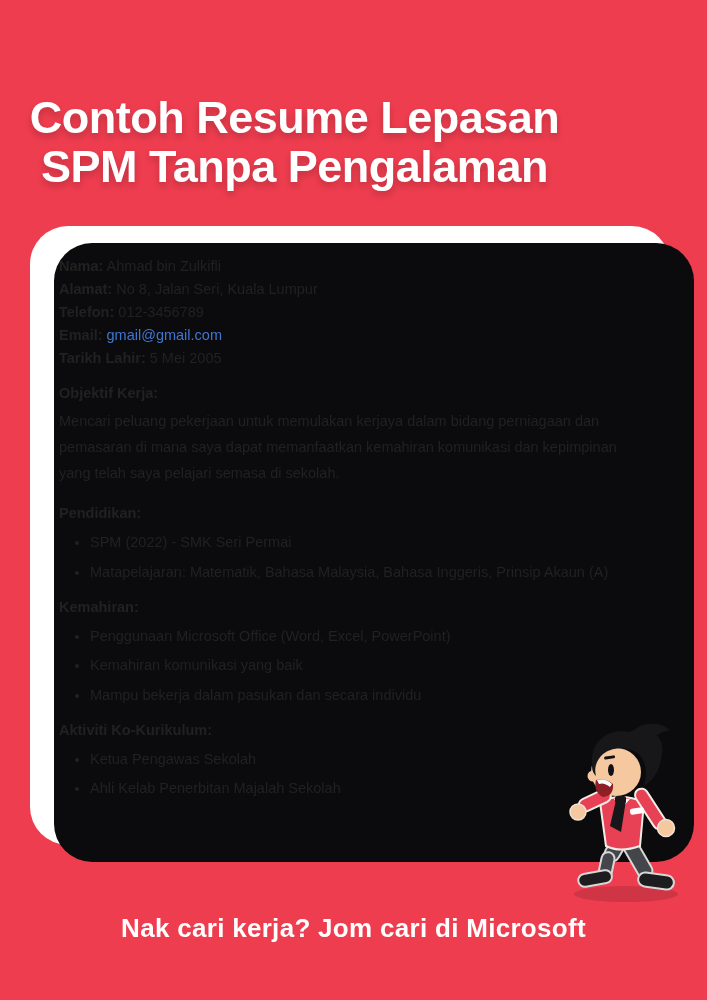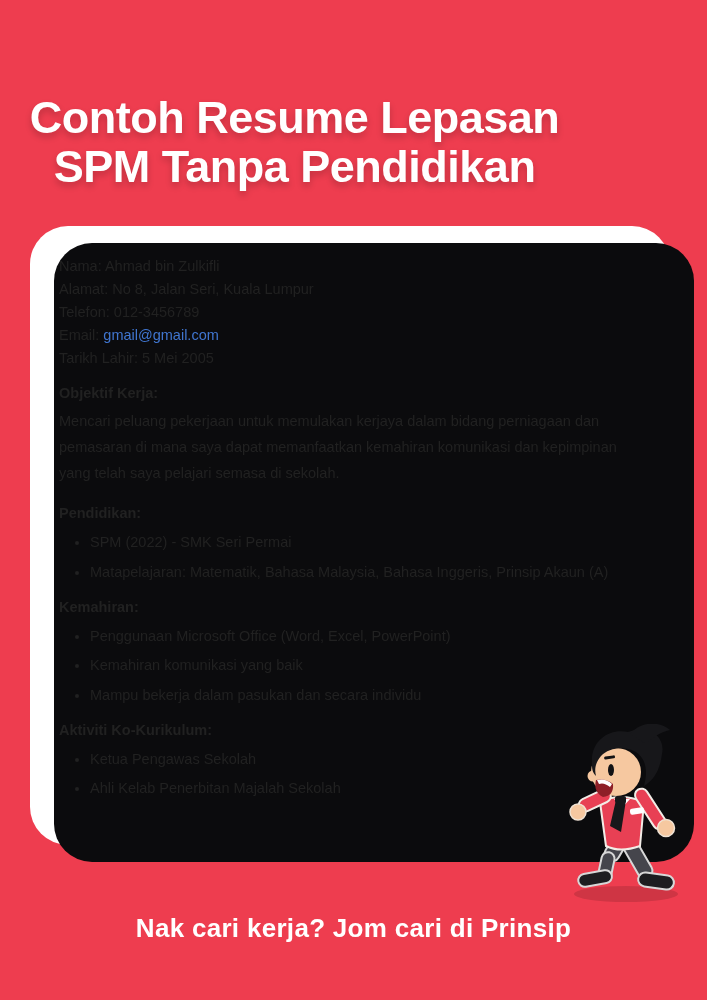--- a/index.html
+++ b/index.html
@@ -24,40 +24,40 @@
     position:absolute;left:30px;top:226px;width:640px;height:619px;
     background:var(--card);border-radius:38px;z-index:1;
     padding:33px 27px 0 29px;
   }
   .card::before{
     content:"";position:absolute;left:0;top:0;width:100%;height:100%;
     background:var(--card-shadow);border-radius:38px;
     transform:translate(24px,17px);z-index:-1;
   }
   .contact p{margin:0 0 8px;font-size:14.5px;line-height:15px;}
-  .contact .lbl{font-weight:normal;}
+  .contact .lbl{font-weight:bold;}
   .email-link{color:var(--email-link);text-decoration:none;cursor:pointer;}
   .sec{margin-top:19px;}
   .sec-heading{margin:0 0 7px;font-size:14.5px;font-weight:bold;line-height:16px;}
   .sec-para{margin:0;font-size:14.5px;line-height:26px;}
   .bullets{margin:13px 0 0;padding-left:31px;list-style:disc;}
   .bullets li{margin:0 0 13.5px;font-size:14.5px;line-height:16px;}
   .footer{
     position:absolute;top:913px;left:0;width:707px;margin:0;
     text-align:center;color:#ffffff;font-size:26px;font-weight:600;
     letter-spacing:0.3px;
   }
   .mascot{position:absolute;left:556px;top:724px;width:150px;height:180px;z-index:5;}
 </style>
 </head>
 <body>
 
 <h1 class="title">
   <span>Contoh Resume Lepasan</span>
-  <span>SPM Tanpa Pendidikan</span>
+  <span>SPM Tanpa Pengalaman</span>
 </h1>
 
 <div class="card">
   <div class="contact" id="contact">
   <p class="line"><span class="lbl">Nama:</span> <span class="val">Ahmad bin Zulkifli</span></p>
 
   <p class="line"><span class="lbl">Alamat:</span> <span class="val">No 8, Jalan Seri, Kuala Lumpur</span></p>
 
   <p class="line"><span class="lbl">Telefon:</span> <span class="val">012-3456789</span></p>
 
@@ -136,13 +136,13 @@
   <path d="M36,40 C34,16 54,4 72,8 C92,0 110,12 106,30 C104,46 98,56 88,62
            C93,44 88,32 78,27 C68,22 52,24 45,32 C40,38 38,44 40,52
            C36,48 36,44 36,40 Z" fill="#17171a"></path>
   <path d="M74,10 C84,-2 102,-4 114,6 C104,8 96,14 90,20 Z" fill="#17171a"></path>
   <ellipse cx="55" cy="46" rx="3" ry="6" fill="#121214"></ellipse>
   <rect x="48" y="32" width="11" height="3" rx="1.5" fill="#121214" transform="rotate(-8 53 33)"></rect>
   <path d="M40,56 Q50,54 57,60 Q58,72 47,73 Q37,68 40,56 Z" fill="#8e1f27"></path>
   <path d="M41,56 Q50,54 56,60 L54,63 Q48,58 43,60 Z" fill="#ffffff"></path>
 </svg>
 
-<p class="footer">Nak cari kerja? Jom cari di Prinsip</p>
+<p class="footer">Nak cari kerja? Jom cari di Microsoft</p>
 
 </body></html>

